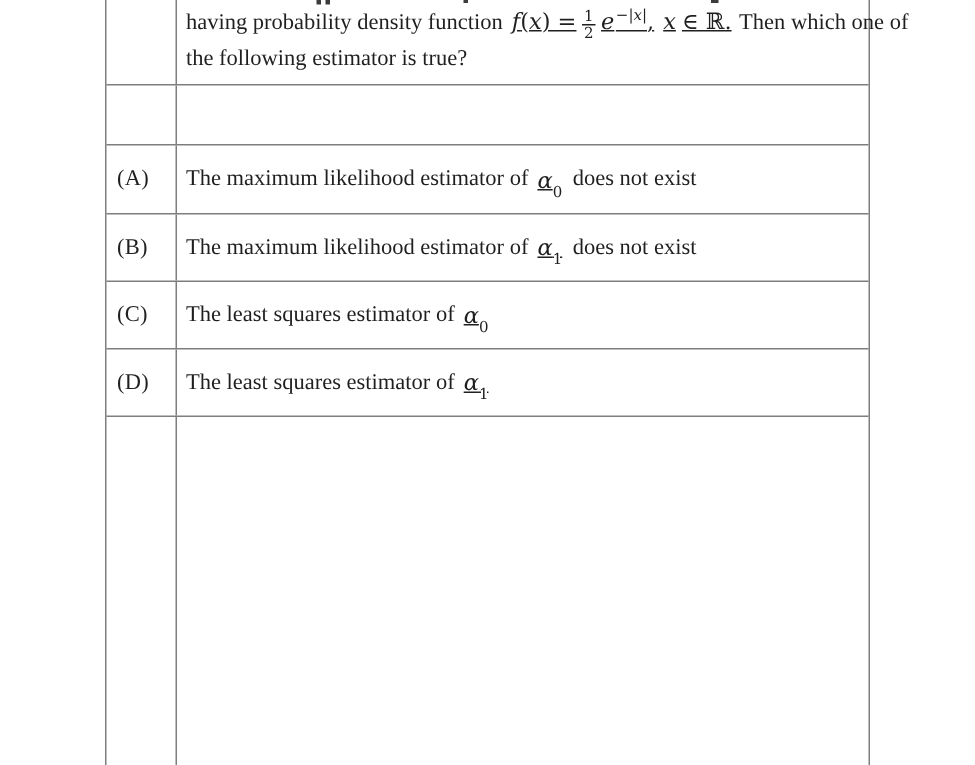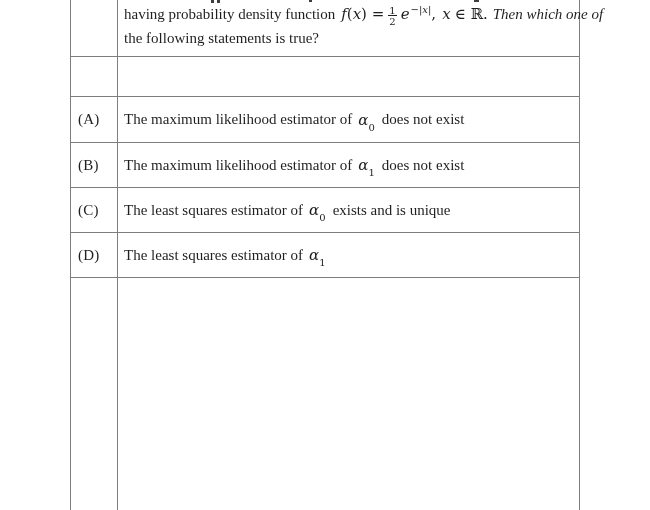--- a/index.html
+++ b/index.html
@@ -56,40 +56,40 @@
     display:block;
     padding-top:3px;
     line-height:23px;
     white-space:nowrap;
   }
   .qline1, .qline2 { white-space:nowrap; }
 
   
   .math-it { font-family:"DejaVu Serif", serif; font-style:italic; }
   .math-up { font-family:"DejaVu Serif", serif; font-style:normal; }
-  .formula { margin-left:6px; white-space:nowrap; }
+  .formula { margin-left:6px; white-space:nowrap;text-decoration:underline; }
   .frac {
     display:inline-block;
     text-align:center;
     vertical-align:-6px;
     margin:0 4px 0 4px;
   }
   .frac .num { display:block; font-size:10px; line-height:9px; font-style:normal; font-family:"DejaVu Serif", serif; }
   .frac .den { display:block; font-size:10px; line-height:11px; font-style:normal; font-family:"DejaVu Serif", serif; border-top:1px solid #1f1f1f; padding:0 1px; }
   .esup {
     font-size:10px;
     position:relative; top:-6px;
     font-family:"DejaVu Serif", serif; font-style:italic;
     margin-left:1px;
   }
   .domain-group { margin-left:6px;text-align:center; }
   .domain-rest { margin-left:4px; }
-  .after-formula { margin-left:5px;font-style:italic; }
+  .after-formula { margin-left:5px; }
 
-  .alpha-group { margin:0 7px 0 6px; font-family:"DejaVu Serif", serif; font-style:italic; }
+  .alpha-group { margin:0 7px 0 6px; font-family:"DejaVu Serif", serif; font-style:italic;text-decoration:underline; }
   .alpha-group sub {
     font-size:10px; font-style:normal;
     position:relative; top:2px; line-height:0;
   }
   .opt-label { letter-spacing:0.2px; }
 </style>
 </head>
 <body>
 
 <div class="page">
@@ -100,21 +100,21 @@
   <div class="frag frag-4"></div>
 
   <div class="qtable">
 
     <div class="row row-question">
       <div class="cell-left"></div>
       <div class="cell-main question-cell">
         <div class="qline1">
           <span>having probability density function</span><span class="formula"><span class="math-it">f</span><span class="math-up">(</span><span class="math-it">x</span><span class="math-up">) =</span><span class="frac"><span class="num">1</span><span class="den">2</span></span><span class="math-it">e</span><span class="esup">−|x|</span><span class="math-up">,</span><span class="domain-group"><span class="math-it">x</span><span class="math-up domain-rest">∈ ℝ.</span></span></span><span class="after-formula">Then which one of</span>
         </div>
-        <div class="qline2">the following statements is true?</div>
+        <div class="qline2">the following estimator is true?</div>
       </div>
     </div>
 
     <div class="row row-empty-top">
       <div class="cell-left"></div>
       <div class="cell-main"></div>
     </div>
 
     <div class="row row-a">
       <div class="cell-left">
@@ -138,21 +138,20 @@
       </div>
     </div>
 
     <div class="row row-c">
       <div class="cell-left">
         <span class="opt-label">(C)</span>
       </div>
       <div class="cell-main">
         <span>The least squares estimator of</span>
           <span class="alpha-group"><span>α</span><sub>0</sub></span>
-          <span>exists and is unique</span>
       </div>
     </div>
 
     <div class="row row-d">
       <div class="cell-left">
         <span class="opt-label">(D)</span>
       </div>
       <div class="cell-main">
         <span>The least squares estimator of</span>
           <span class="alpha-group"><span>α</span><sub>1</sub></span>

